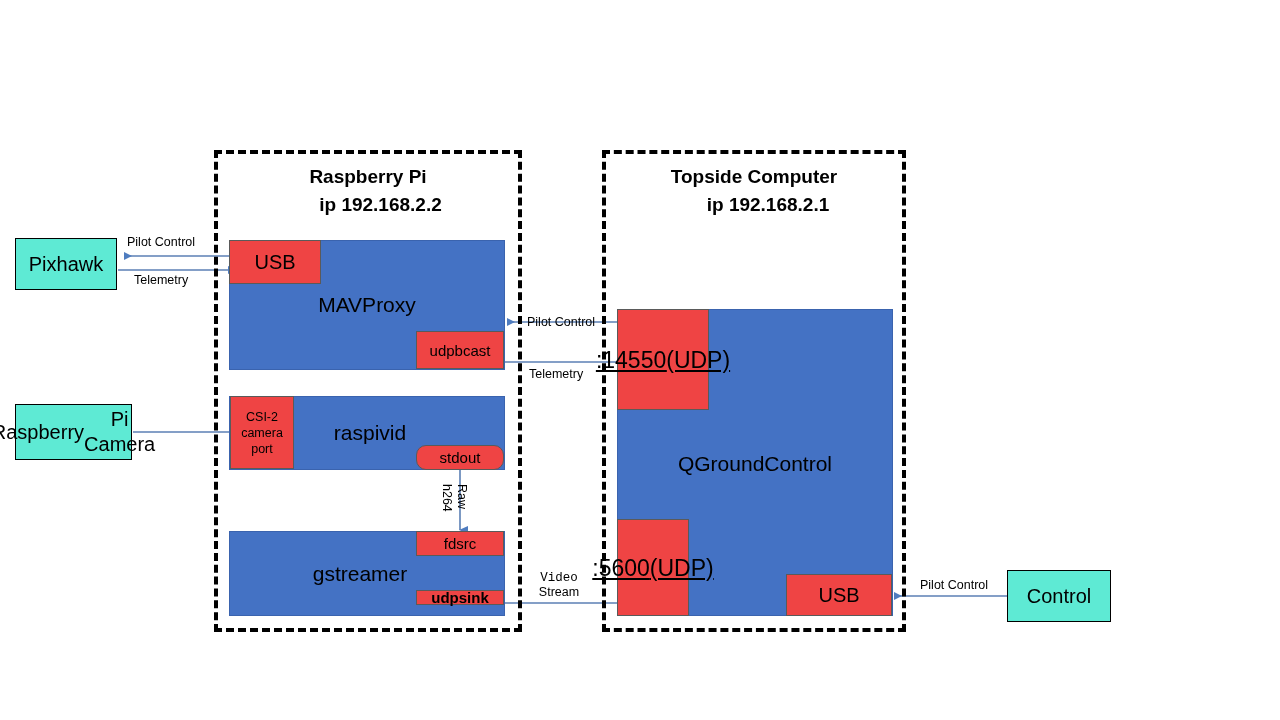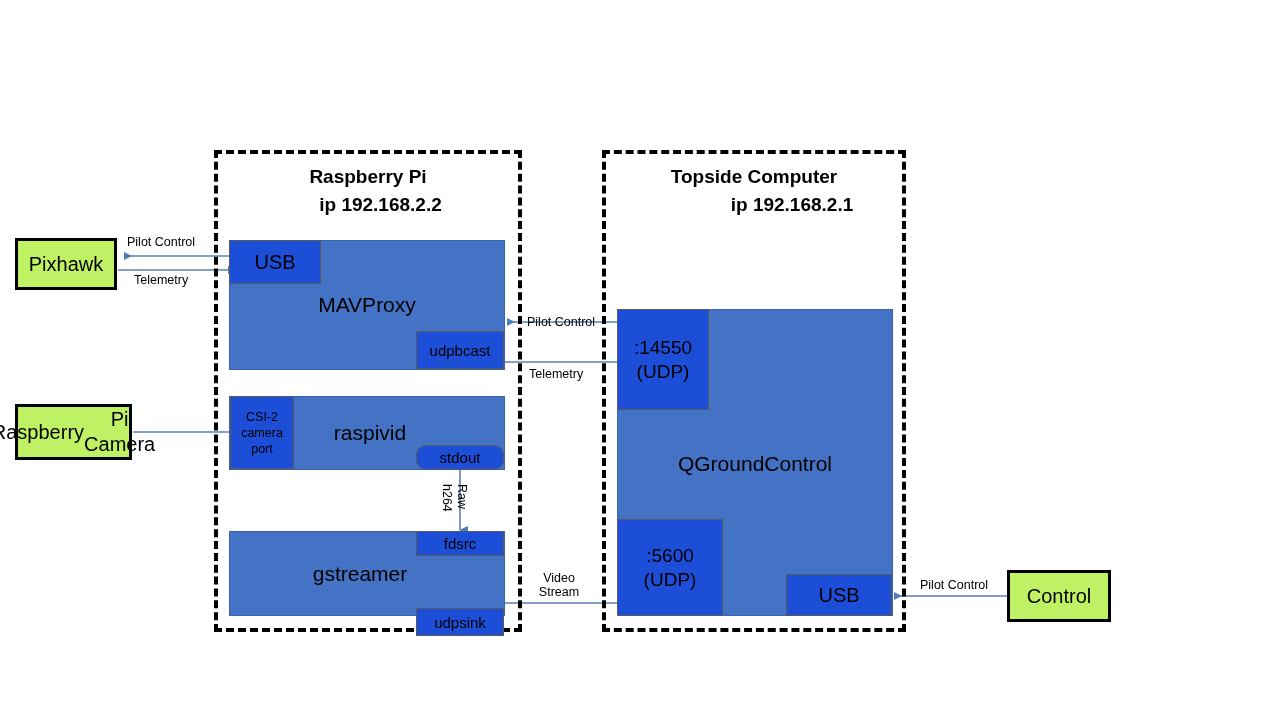--- a/index.html
+++ b/index.html
@@ -42,39 +42,39 @@
     position:absolute;
     font-size:21px;
     color:#000000;
     white-space:nowrap;
     text-align:center;
   }
 
   
   .port{
     position:absolute;
-    background:#1d4ed8;
+    background:#ef4444;
     border:1px solid #5a5a5a;
     box-sizing:border-box;
     display:flex;
     align-items:center;
     justify-content:center;
     text-align:right;
     color:#000000;
   }
   .port.big{font-size:20px;}
   .port.mid{font-size:15px;}
   .port.small{font-size:12.5px;line-height:16px;}
-  .port.two-line{flex-direction:column;line-height:24px;font-size:19px;}
+  .port.two-line{flex-direction:row;line-height:24px;font-size:23px;text-decoration:underline;}
 
   
   .ext{
     position:absolute;
-    background:#bef264;
-    border:3px solid #000000;
+    background:#5eead4;
+    border:1px solid #000000;
     box-sizing:border-box;
     display:flex;
     align-items:center;
     justify-content:center;
     text-align:center;
     font-size:20px;
     color:#000000;
     line-height:25px;
   }
 
@@ -143,21 +143,21 @@
       <line x1="1008" y1="596" x2="894" y2="596" stroke="#5B7FB4" stroke-width="1.6" marker-end="url(#arrL)"></line>
     </g>
   </svg>
 
   <div class="dashbox" style="left:214px;top:150px;width:308px;height:482px;"></div>
   <div class="dashtitle" style="left:214px;top:163px;width:308px;">Raspberry Pi</div>
   <div class="dashtitle" style="left:214px;top:191px;width:333px;">ip 192.168.2.2</div>
 
   <div class="dashbox" style="left:602px;top:150px;width:304px;height:482px;"></div>
   <div class="dashtitle" style="left:602px;top:163px;width:304px;">Topside Computer</div>
-  <div class="dashtitle" style="left:612px;top:191px;width:360px;">ip 192.168.2.1</div>
+  <div class="dashtitle" style="left:588px;top:191px;width:360px;">ip 192.168.2.1</div>
 
   <div class="ext" style="left:15px;top:238px;width:102px;height:52px;">
     <span>Pixhawk</span>
   </div>
 
   <div class="ext" style="left:15px;top:404px;width:117px;height:56px;flex-direction:row;">
     <span>Raspberry</span>
     <span>Pi Camera</span>
   </div>
 
@@ -183,45 +183,45 @@
   </div>
   <div class="port mid" style="left:416px;top:445px;width:88px;height:25px;border-radius:10px;">
     <span>stdout</span>
   </div>
 
   <div class="proc" style="left:229px;top:531px;width:276px;height:85px;"></div>
   <div class="proc-label" style="left:240px;top:562px;width:240px;">gstreamer</div>
   <div class="port mid" style="left:416px;top:531px;width:88px;height:25px;">
     <span>fdsrc</span>
   </div>
-  <div class="port mid" style="left:416px;top:608px;width:88px;height:28px;">
+  <div class="port mid" style="left:416px;top:590px;width:88px;height:15px;font-weight:bold;">
     <span>udpsink</span>
   </div>
 
   <div class="proc" style="left:617px;top:309px;width:276px;height:307px;"></div>
   <div class="proc-label" style="left:617px;top:452px;width:276px;">QGroundControl</div>
   <div class="port two-line" style="left:617px;top:309px;width:92px;height:101px;">
     <span>:14550</span>
     <span>(UDP)</span>
   </div>
-  <div class="port two-line" style="left:617px;top:519px;width:106px;height:97px;">
+  <div class="port two-line" style="left:617px;top:519px;width:72px;height:97px;">
     <span>:5600</span>
     <span>(UDP)</span>
   </div>
   <div class="port big" style="left:786px;top:574px;width:106px;height:42px;">
     <span>USB</span>
   </div>
 
   <div class="edge-label" style="left:127px;top:235px;">Pilot Control</div>
   <div class="edge-label" style="left:134px;top:273px;">Telemetry</div>
 
   <div class="edge-label" style="left:527px;top:315px;">Pilot Control</div>
   <div class="edge-label" style="left:529px;top:367px;">Telemetry</div>
 
-  <div class="edge-label" style="left:529px;top:571px;width:60px;">Video</div>
+  <div class="edge-label" style="left:529px;top:571px;width:60px;font-family:Liberation Mono, monospace;">Video</div>
   <div class="edge-label" style="left:529px;top:585px;width:60px;">Stream</div>
 
   <div class="edge-label" style="left:920px;top:578px;">Pilot Control</div>
 
   <div class="edge-label vert" style="left:469px;top:484px;">Raw</div>
   <div class="edge-label vert" style="left:454px;top:484px;">h264</div>
 
 </div>
 
 </body></html>

